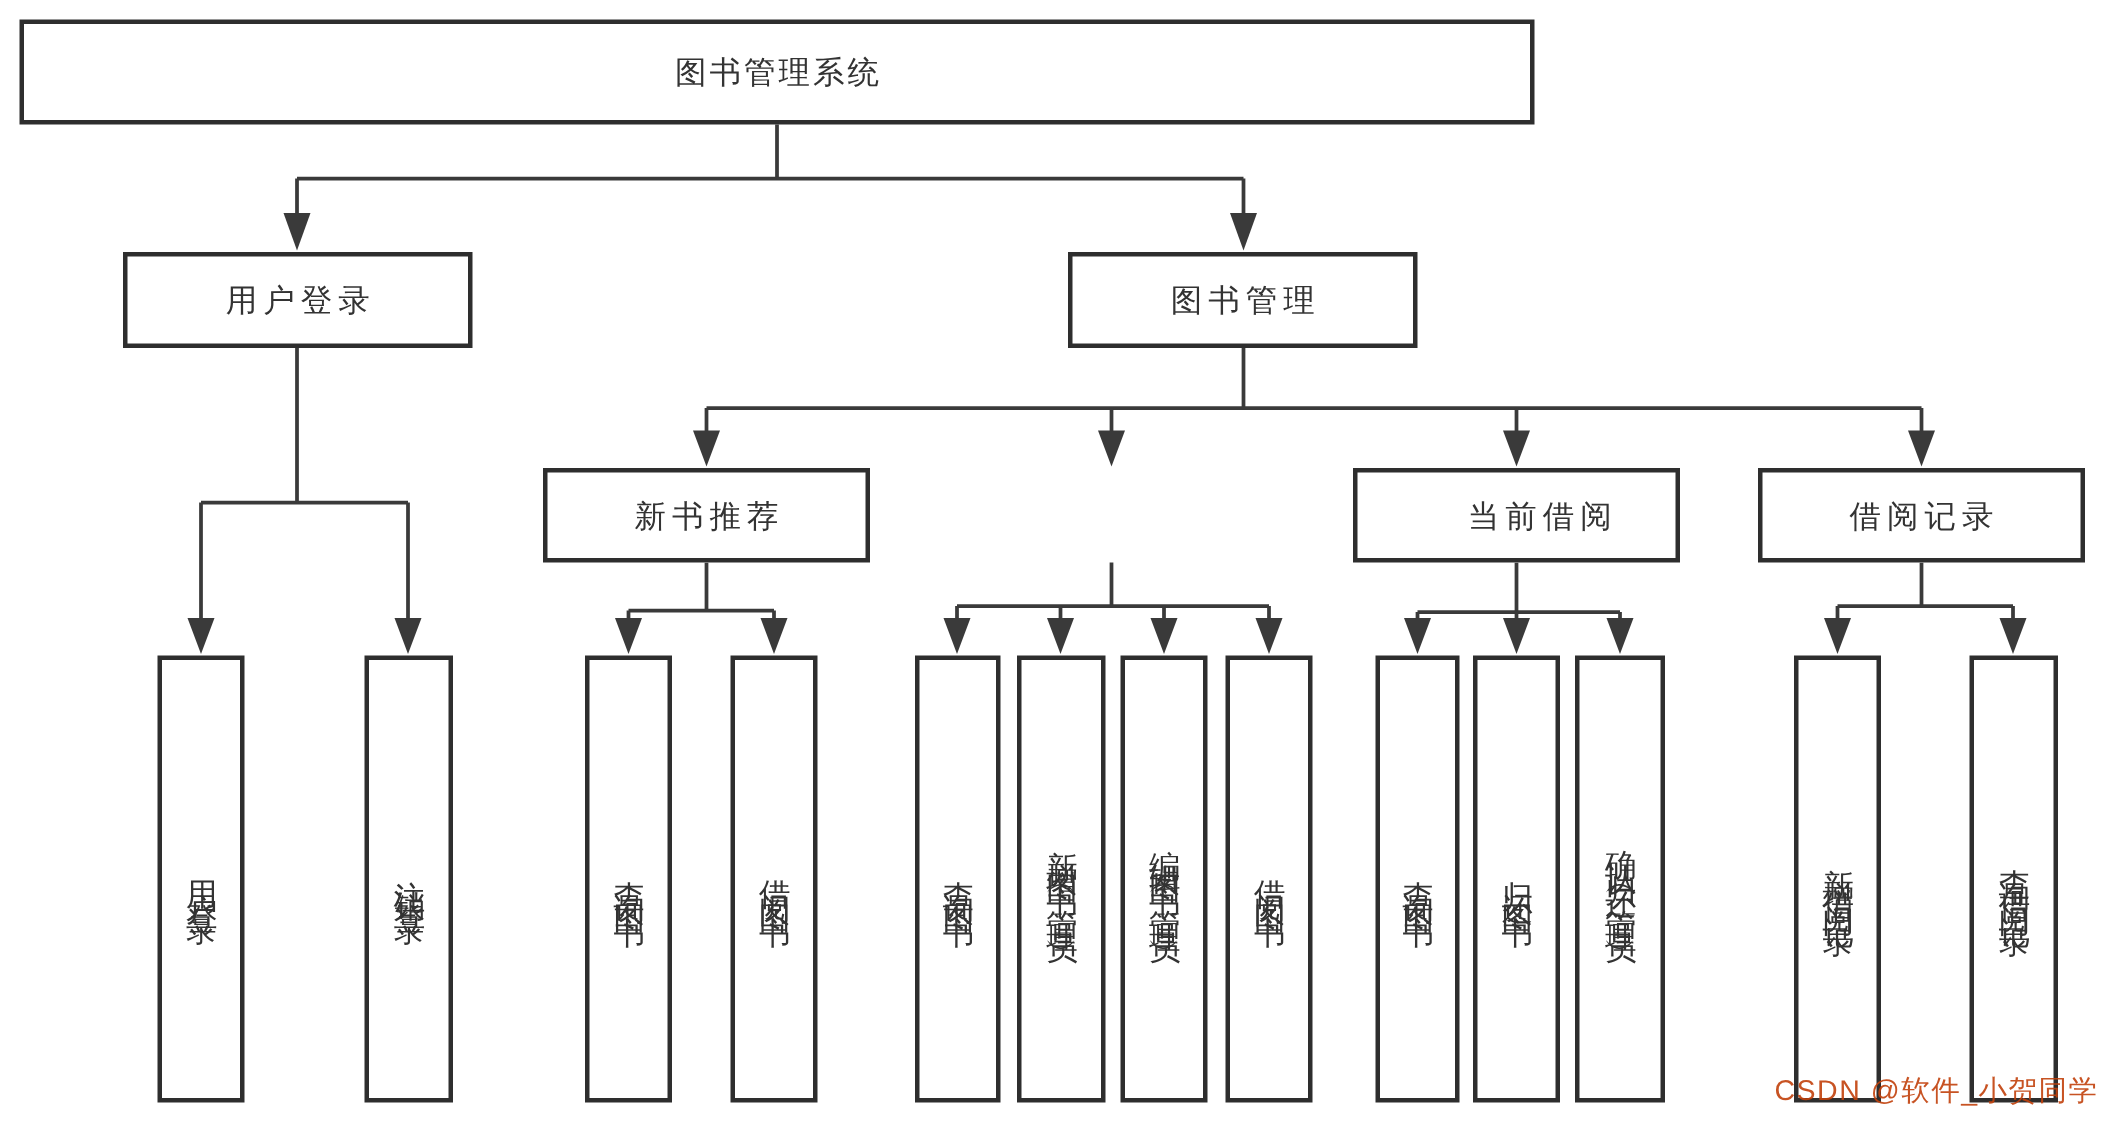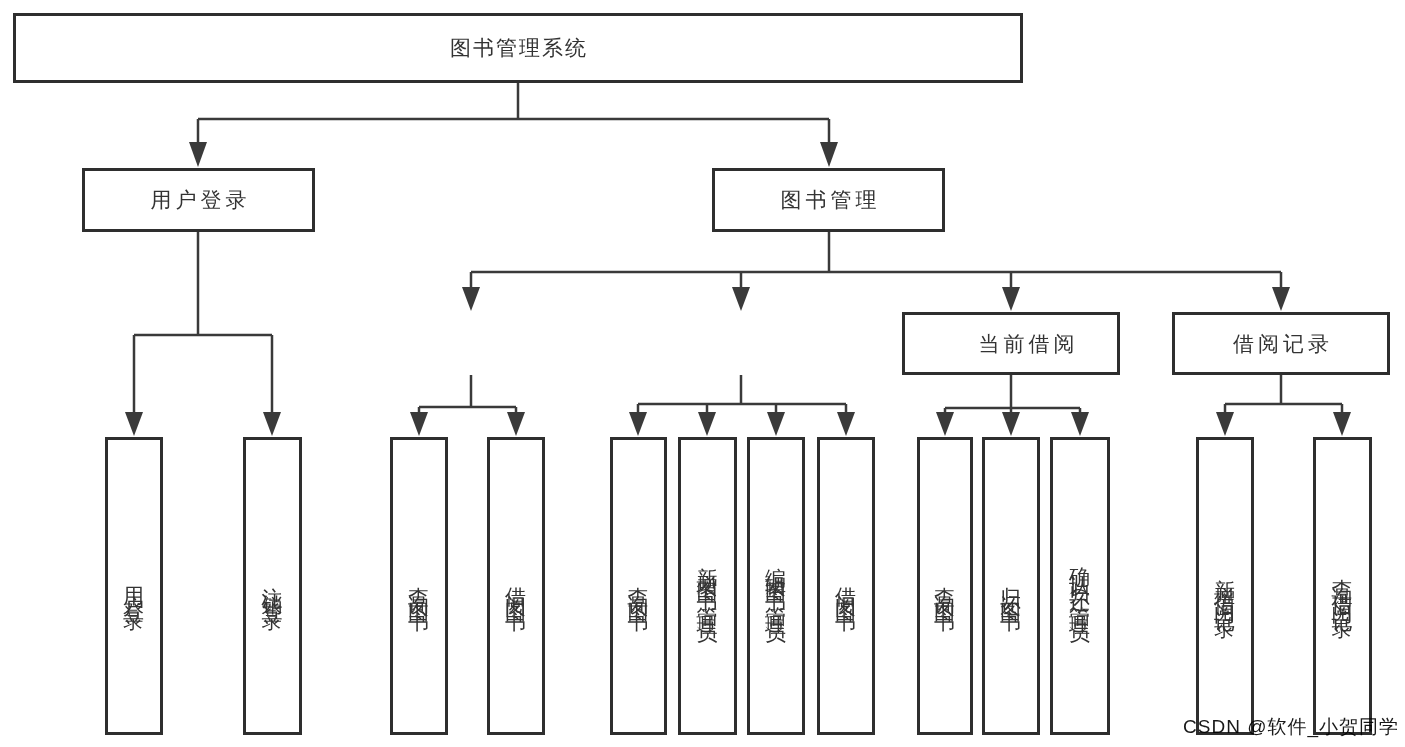--- a/index.html
+++ b/index.html
@@ -52,21 +52,21 @@
     line-height: 1;
     color: #333333;
     white-space: nowrap;
   }
   .watermark {
     position: absolute;
     right: 6px;
     top: 714px;
     z-index: 5;
     font-size: 19px;
-    color: #000000;
+    color: #c2410c;
     opacity: 0.9;
     letter-spacing: 1px;
     white-space: nowrap;
   }
   
   #n-root            { left: 13px;   top: 13px;  width: 1010px; height: 70px; }
   #n-user-login      { left: 82px;   top: 168px; width: 233px;  height: 64px; }
   #n-book-mgmt       { left: 712px;  top: 168px; width: 233px;  height: 64px; }
   #n-new-book        { left: 362px;  top: 312px; width: 218px;  height: 63px; }
   #n-book-borrow     { left: 632px;  top: 312px; width: 218px;  height: 63px; }
@@ -169,20 +169,23 @@
     <span>图书管理系统</span>
   </div>
 
   <div class="node h-label" id="n-user-login">
     <span>用户登录</span>
   </div>
   <div class="node h-label" id="n-book-mgmt">
     <span>图书管理</span>
   </div>
 
+  <div class="node h-label" id="n-new-book">
+    <span>新书推荐</span>
+  </div>
   <div class="node h-label" id="n-current-borrow">
     <span>当前借阅</span>
   </div>
   <div class="node h-label" id="n-borrow-record">
     <span>借阅记录</span>
   </div>
 
   <div class="node leaf" id="lf-login">
     <span class="vtext">用户登录</span>
   </div>

